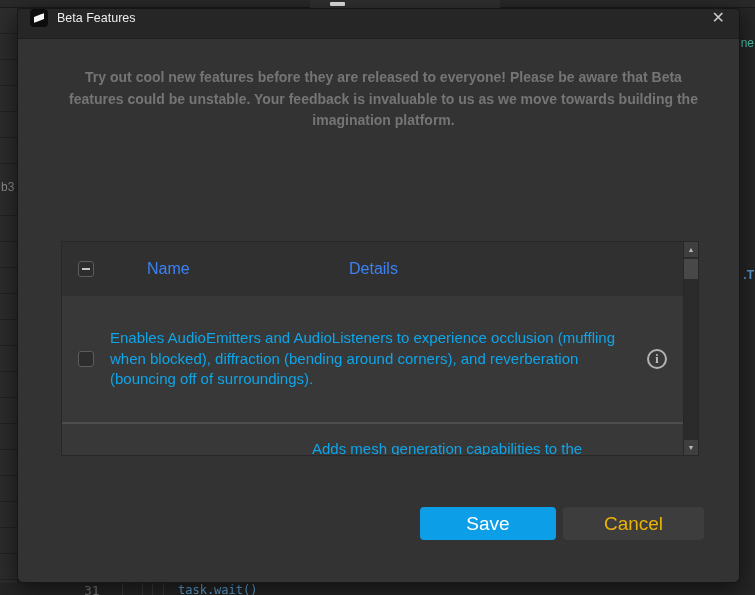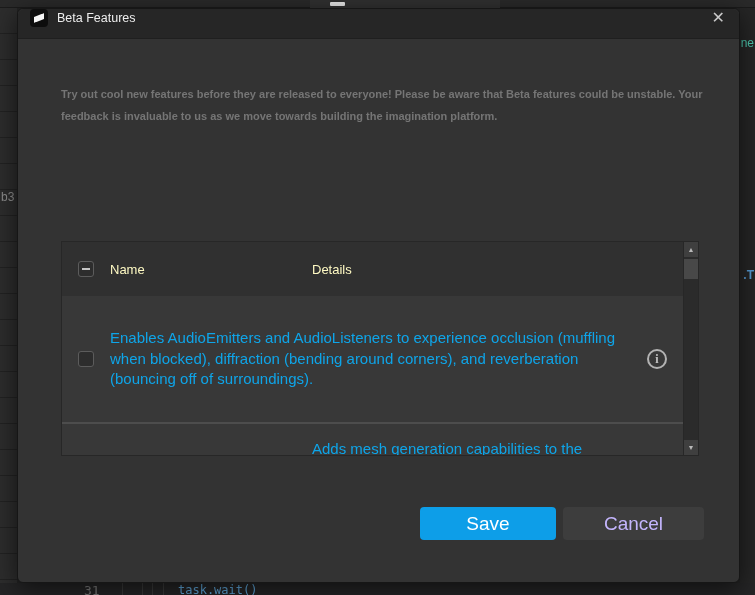--- a/index.html
+++ b/index.html
@@ -8,21 +8,21 @@
     position:relative; width:755px; height:595px; overflow:hidden;
     background:#232323; font-family:"Liberation Sans", sans-serif;
   }
 
   
   .bg-top { position:absolute; left:0; top:0; width:755px; height:8px; background:#2a2a2a; border-bottom:1px solid #1b1b1b; }
   .bg-top-segment { position:absolute; left:310px; top:0; width:190px; height:8px; background:#313131; }
   .bg-top-dash { position:absolute; left:330px; top:2px; width:15px; height:4px; background:#e9e9e9; border-radius:1px; }
   .bg-left { position:absolute; left:0; top:8px; width:17px; height:575px;
     background:repeating-linear-gradient(#2d2d2d 0 25px, #222 25px 26px); }
-  .bg-left-text { position:absolute; left:1px; top:190px; color:#8f8f8f; font-size:12px; }
+  .bg-left-text { position:absolute; left:1px; top:180px; color:#8f8f8f; font-size:12px; }
   .bg-right { position:absolute; right:0; top:8px; width:15px; height:575px; background:#262626; }
   .bg-right-text-top { position:absolute; right:1px; top:36px; color:#4ec9b0; font-size:12px; }
   .bg-right-text-mid { position:absolute; right:1px; top:268px; color:#569cd6; font-size:12px; font-weight:bold; }
   .bg-bottom { position:absolute; left:0; top:583px; width:755px; height:16px; background:#252526; overflow:hidden; }
   .bg-linenum { position:absolute; left:84px; top:0; color:#7d7d7d; font-family:"DejaVu Sans Mono", monospace; font-size:13px; }
   .bg-gutter { position:absolute; left:122px; top:0; width:1px; height:12px; background:#3a3a3a; }
   .bg-fold1 { position:absolute; left:142px; top:0; width:1px; height:12px; background:#3a3a3a; }
   .bg-fold2 { position:absolute; left:152px; top:0; width:1px; height:12px; background:#3a3a3a; }
   .bg-fold3 { position:absolute; left:163px; top:0; width:1px; height:12px; background:#3a3a3a; }
   .bg-code { position:absolute; left:178px; top:0; color:#5fa8dc; font-family:"DejaVu Sans Mono", monospace; font-size:12px; }
@@ -34,43 +34,43 @@
   .titlebar { height:30px; background:#262626; border-radius:6px 6px 0 0;
     border-bottom:1px solid #1f1f1f; display:flex; align-items:center; padding:0 14px 12px 12px; }
   .app-icon { width:18px; height:18px; background:#0d0d0d; border-radius:4px;
     margin-right:9px; position:relative; flex-shrink:0; }
   .app-icon-glyph { position:absolute; left:4px; top:5px; width:10px; height:8px;
     background:#f5f5f5; transform:skewY(-10deg);
     clip-path:polygon(0 25%, 100% 0, 100% 75%, 0 100%); }
   .title { font-size:12.5px; color:#ededed; }
   .close-btn { margin-left:auto; color:#c9c9c9; font-size:16px; line-height:16px; cursor:default; }
 
-  .desc { position:absolute; left:43px; top:75px; width:645px;
-    font-size:11px; font-weight:bold; color:#757575; line-height:21.5px; }
+  .desc { position:absolute; left:43px; top:58px; width:645px;
+    font-size:14px; font-weight:bold; color:#757575; line-height:21.5px;text-align:center; }
 
   .select-row { position:absolute; left:43px; right:38px; top:185px;
     display:flex; align-items:center; }
   .select-heading { font-size:17px; color:#c2c2c2; }
   .spacer { flex:1; }
   .auto-label { font-size:15px; color:#c4c4c4; margin-right:11px; }
   .toggle { width:46px; height:25px; background:#5b5b5b; border-radius:13px;
     position:relative; flex-shrink:0; }
   .toggle-knob { position:absolute; left:2px; top:2px; width:21px; height:21px;
     background:#323232; border-radius:50%; }
 
   
   .table { position:absolute; left:43px; top:232px; width:638px; height:215px;
     border:1px solid #272727; background:#383838; display:flex; }
   .table-main { flex:1; display:flex; flex-direction:column; overflow:hidden; }
   .thead { height:54px; background:#303030; display:flex; align-items:center; flex-shrink:0; }
   .col-check { width:48px; display:flex; justify-content:center; flex-shrink:0; }
   .col-name { width:202px; flex-shrink:0; }
   .col-details { flex:1; padding-right:6px; }
   .col-info { width:52px; display:flex; justify-content:center; flex-shrink:0; }
-  .th { font-size:13px; color:#fef9c3; }
+  .th { font-size:16px; color:#3b82f6;margin-left:37px; }
   .checkbox { width:16px; height:16px; background:#2d2d2d; border:1px solid #5c5c5c;
     border-radius:3px; display:flex; align-items:center; justify-content:center; }
   .checkbox .dash { width:8px; height:2px; background:#c4c4c4; }
   .trow { height:126px; display:flex; align-items:center; background:#383838; flex-shrink:0; }
   .row-name { font-size:15px; color:#c9c9c9; }
   .row-details { font-size:15px; color:#0ea5e9; line-height:20.5px; }
   .info-icon { width:20px; height:20px; border:2px solid #b3b3b3; border-radius:50%;
     color:#c4c4c4; font-size:12px; font-weight:bold; font-family:"Liberation Serif", serif;
     display:flex; align-items:center; justify-content:center; }
   .trow-partial { flex:1; background:#383838; border-top:2px solid #4d4d4d;
@@ -82,21 +82,21 @@
     display:flex; flex-direction:column; }
   .sb-btn { height:15px; background:#3f3f3f; color:#b9b9b9; font-size:7px;
     display:flex; align-items:center; justify-content:center; flex-shrink:0; }
   .sb-thumb { height:20px; background:#484848; margin-top:2px; flex-shrink:0; }
   .sb-track { flex:1; }
 
   
   .btn { position:absolute; top:498px; height:33px; border-radius:4px;
     display:flex; align-items:center; justify-content:center; font-size:19px; cursor:default; }
   .btn-save { left:402px; width:136px; background:#0d9ee8; color:#ffffff; }
-  .btn-cancel { left:545px; width:141px; background:#3d3d3d; color:#c4b5fd; }
+  .btn-cancel { left:545px; width:141px; background:#3d3d3d; color:#eab308; }
 </style>
 </head>
 <body>
 
 <div class="screen">
 
   <div class="bg-top">
     <div class="bg-top-segment"></div>
     <div class="bg-top-dash"></div>
   </div>

